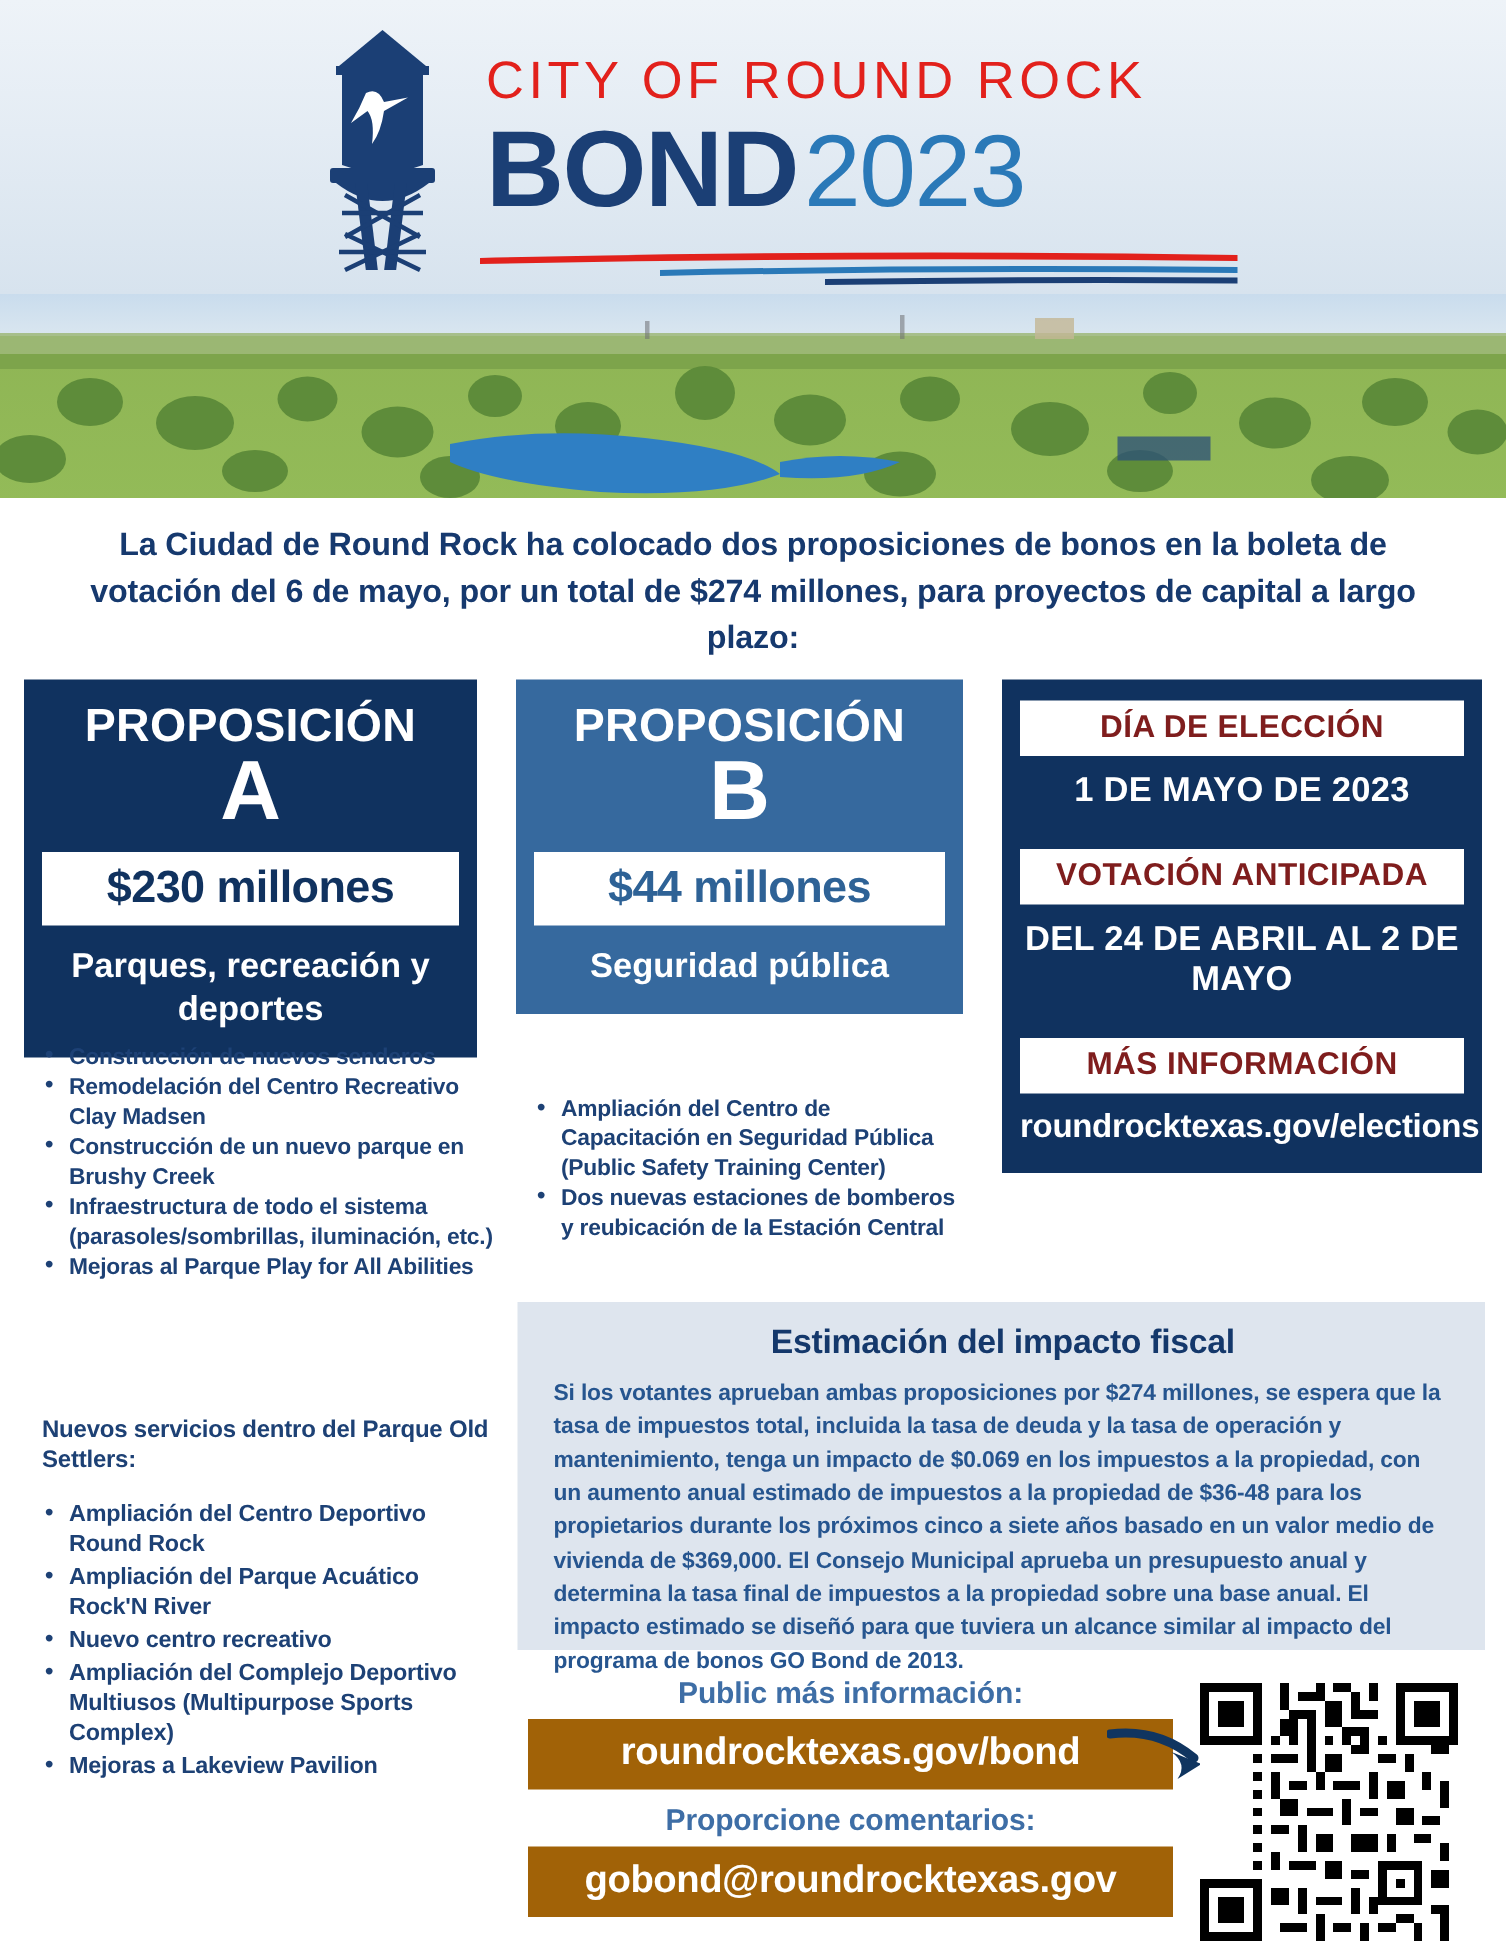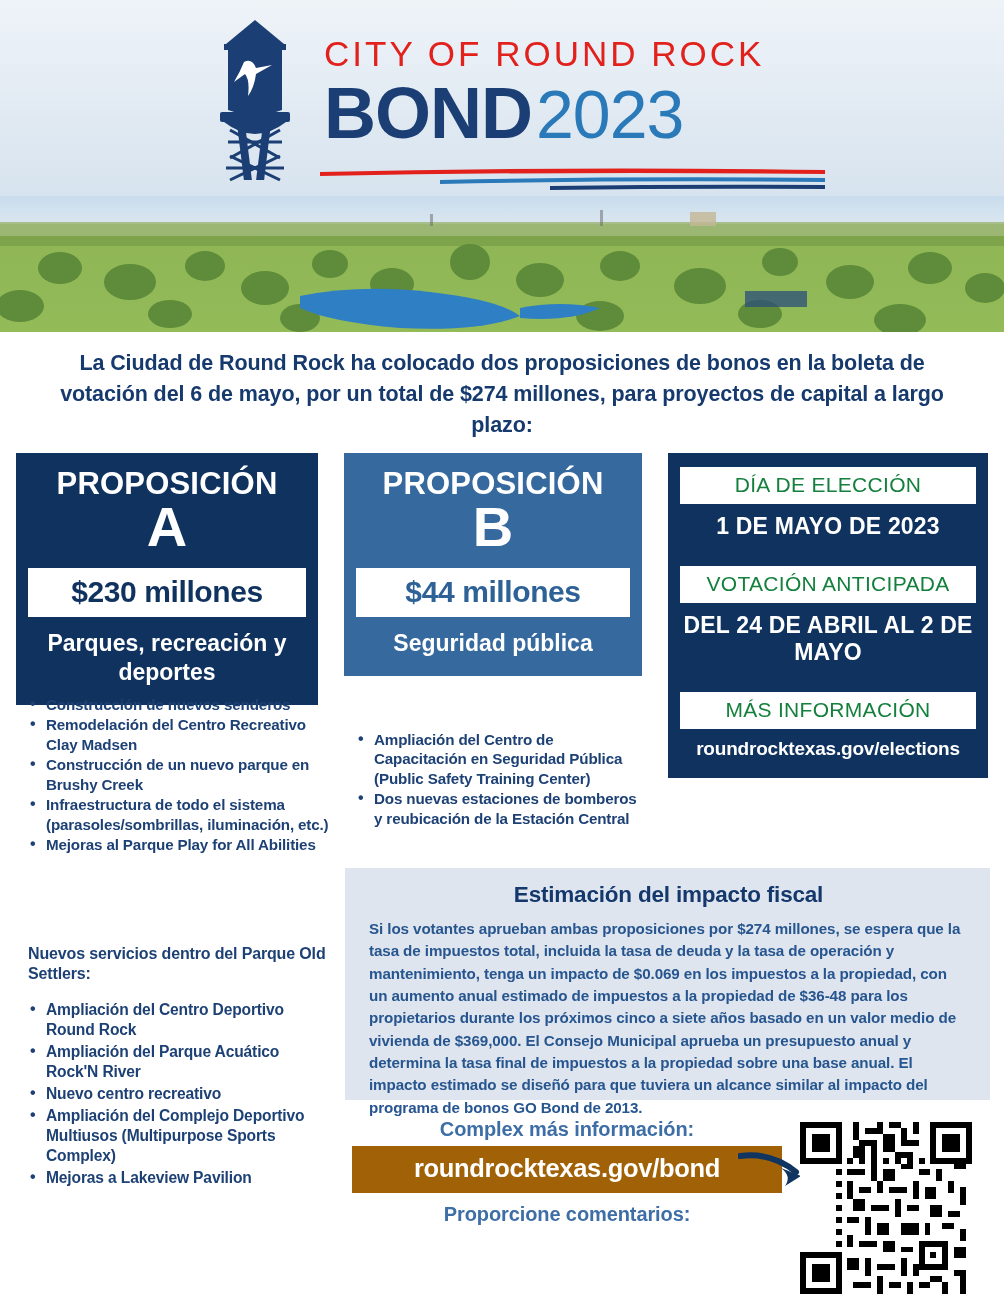--- a/index.html
+++ b/index.html
@@ -87,31 +87,31 @@
   .prop-desc {
     margin-top: 12px; font-size: 23px; font-weight: 700; line-height: 1.25;
   }
 
   
   .card-elect {
     position: absolute; left: 668px; top: 453px; width: 320px;
     background: #10325f; padding: 14px 12px 18px; text-align: center;
   }
   .white-band {
-    background: #ffffff; color: #15803d;
-    font-size: 21px; font-weight: 400; letter-spacing: 0.3px;
+    background: #ffffff; color: #7f1d1d;
+    font-size: 21px; font-weight: 700; letter-spacing: 0.3px;
     padding: 6px 4px 7px;
   }
   .elect-value {
     color: #ffffff; font-size: 23px; font-weight: 800; letter-spacing: 0.2px;
     margin-top: 9px; line-height: 1.18;
   }
   .gap-lg { height: 26px; }
   .url-small {
-    color:#ffffff; font-size: 19px; font-weight: 800; margin-top: 9px;
+    color:#ffffff; font-size: 22px; font-weight: 800; margin-top: 9px;
     letter-spacing: -0.2px;
   }
 
   
   .bullets { position: absolute; color: #1d4175; }
   .bullets ul { list-style: none; }
   .bullets li {
     position: relative; padding-left: 22px; margin-bottom: 1px;
     font-size: 15.2px; font-weight: 700; line-height: 1.28;
     letter-spacing: -0.15px;
@@ -310,23 +310,24 @@
       <li>Dos nuevas estaciones de bomberos y reubicación de la Estación Central</li>
     </ul>
   </div>
 
   <div class="fiscal">
     <div class="fiscal-title">Estimación del impacto fiscal</div>
     <div class="fiscal-body">Si los votantes aprueban ambas proposiciones por $274 millones, se espera que la tasa de impuestos total, incluida la tasa de deuda y la tasa de operación y mantenimiento, tenga un impacto de $0.069 en los impuestos a la propiedad, con un aumento anual estimado de impuestos a la propiedad de $36-48 para los propietarios durante los próximos cinco a siete años basado en un valor medio de vivienda de $369,000. El Consejo Municipal aprueba un presupuesto anual y determina la tasa final de impuestos a la propiedad sobre una base anual. El impacto estimado se diseñó para que tuviera un alcance similar al impacto del programa de bonos GO Bond de 2013.</div>
   </div>
 
   <div class="cta-col">
-    <div class="cta-label">Complex más información:</div>
+    <div class="cta-label">Public más información:</div>
     <div class="cta-box">roundrocktexas.gov/bond</div>
     <div class="cta-label cta-label2">Proporcione comentarios:</div>
+    <div class="cta-box">gobond@roundrocktexas.gov</div>
   </div>
 
   <svg class="arrow-svg" width="74" height="44" viewBox="0 0 74 44">
     <path d="M2 10 Q34 6 58 26" stroke="#103560" stroke-width="6" fill="none" stroke-linecap="round"></path>
     <path d="M43 22 L63 30 L47 40 Q54 30 43 22 Z" fill="#103560"></path>
   </svg>
 
   <svg class="qr" width="172" height="172" viewBox="0 0 29 29" shape-rendering="crispEdges">
     <rect width="29" height="29" fill="#ffffff"></rect>
     <g fill="#000000">

